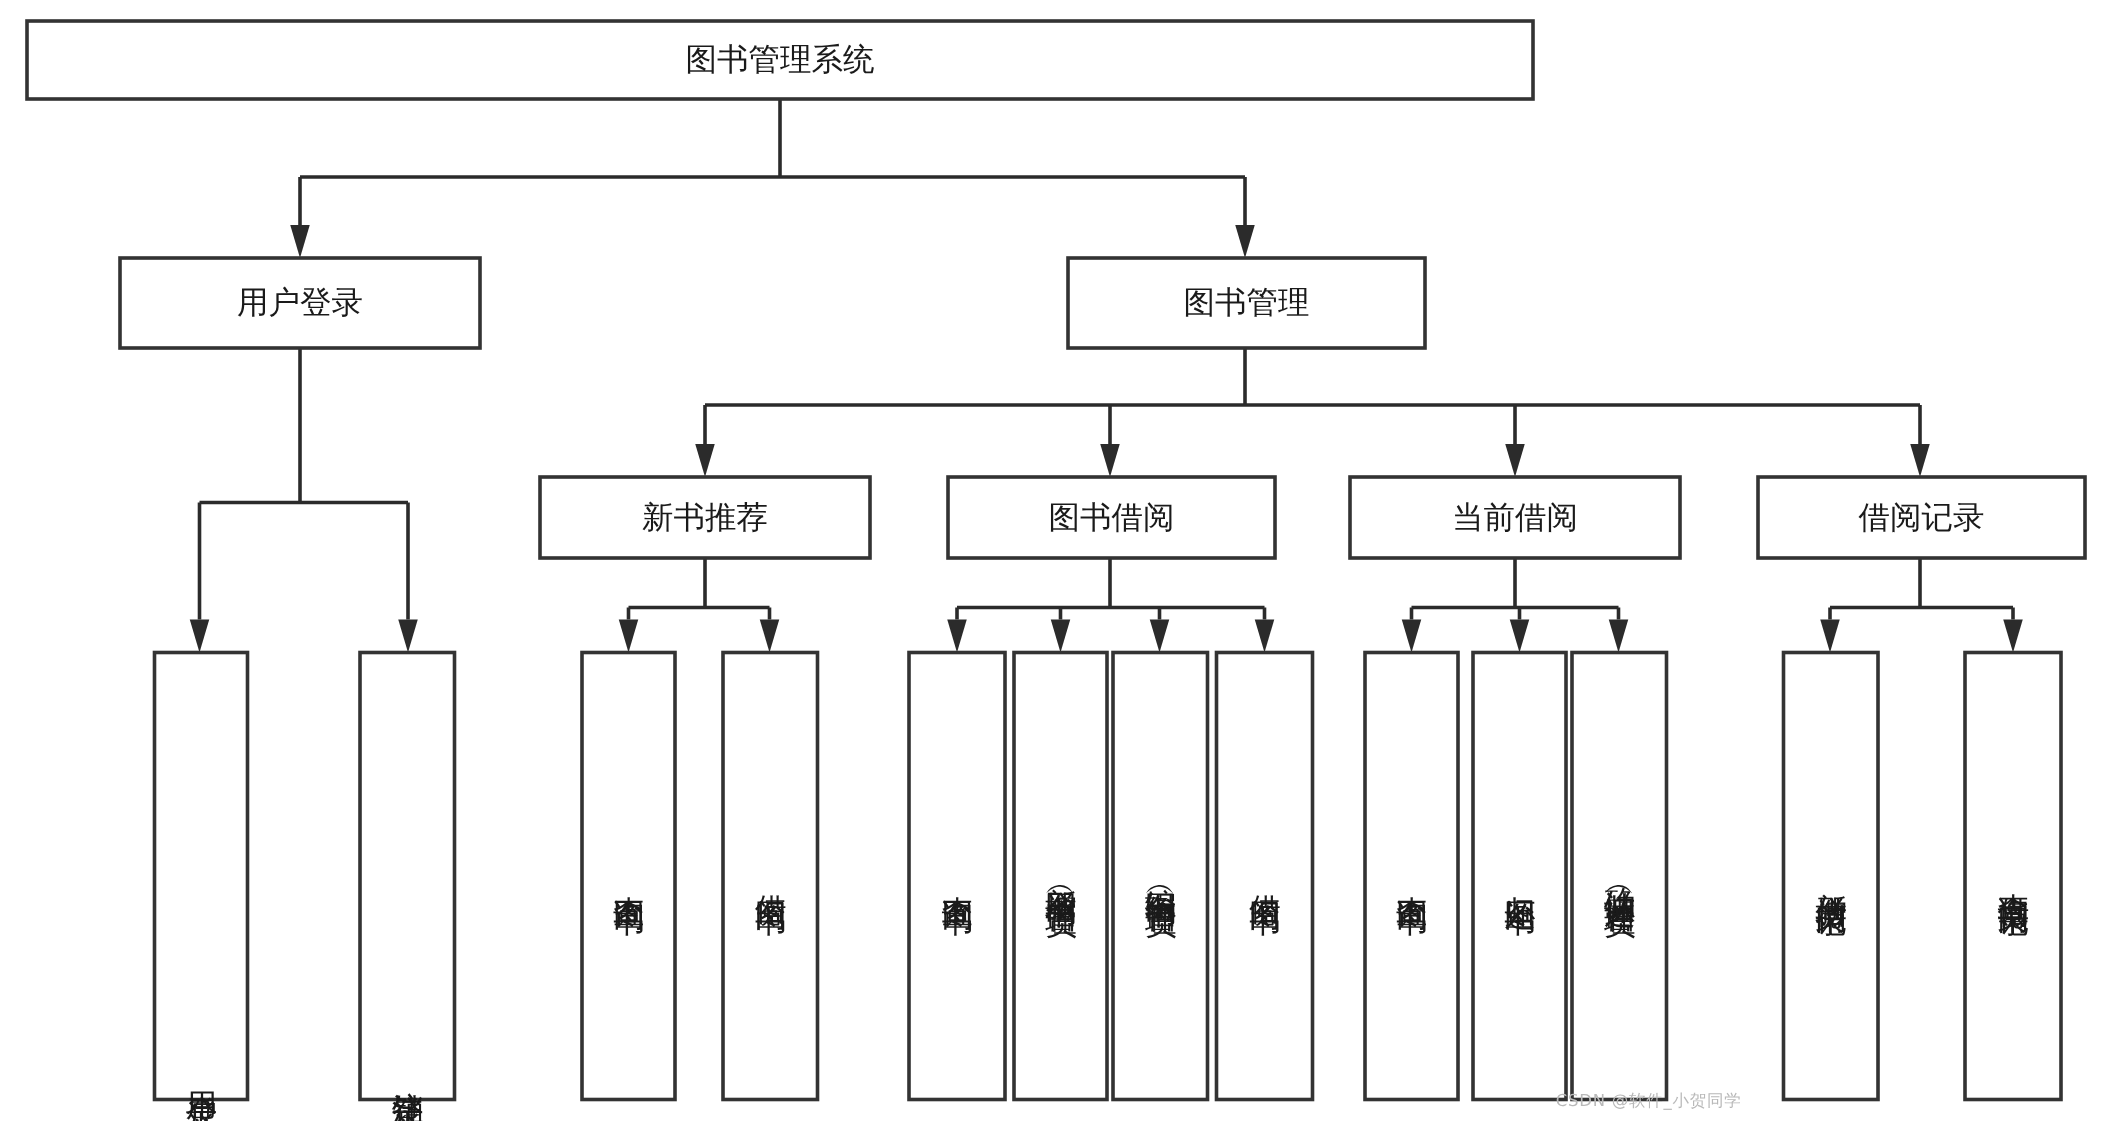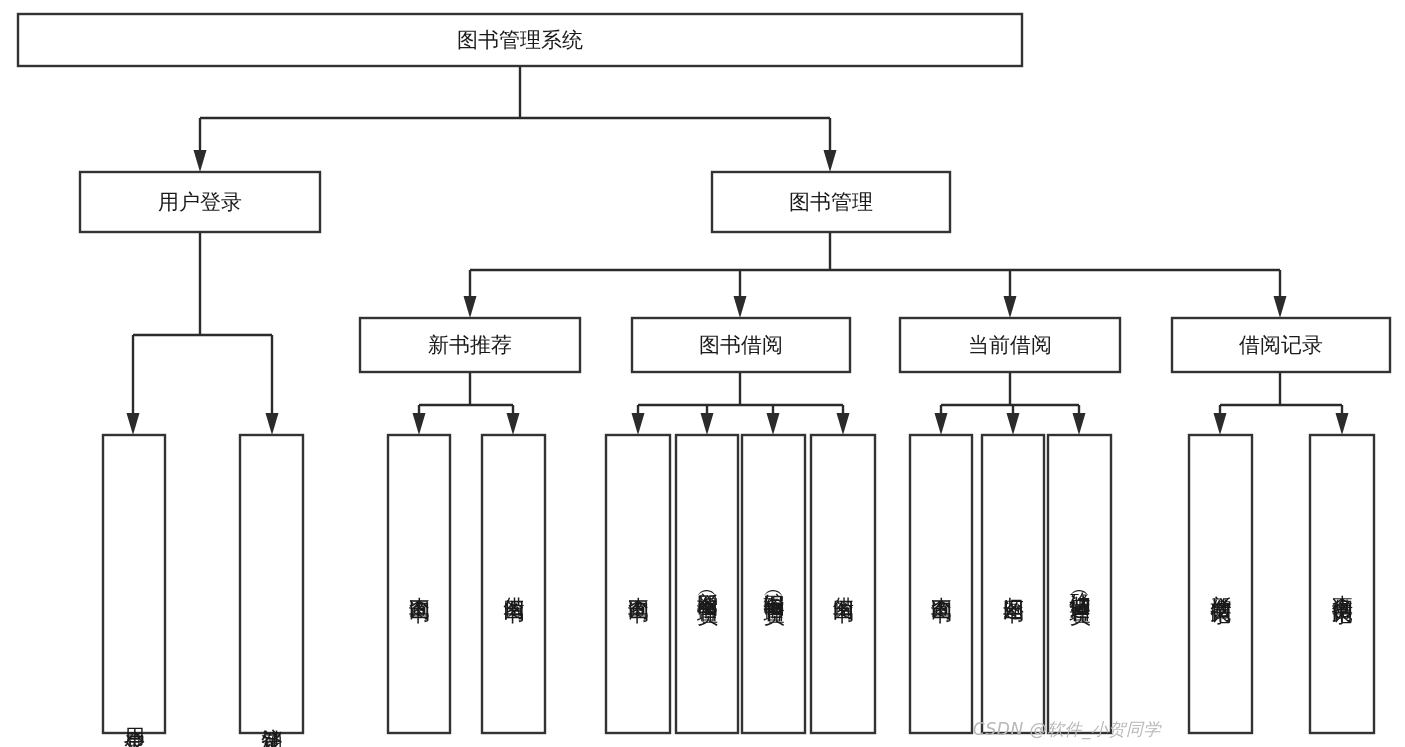--- a/index.html
+++ b/index.html
@@ -68,25 +68,24 @@
     line-height: 1.18;
     letter-spacing: 2px;
     color: #1a1a1a;
     white-space: nowrap;
   }
   .watermark {
     position: absolute;
     right: 8px;
     bottom: 6px;
     font-family: "DejaVu Sans", "Liberation Sans", sans-serif;
-    font-size: 17px;
+    font-size: 11px;
     color: #b9b9b9;
     letter-spacing: 0.5px;
     user-select: none;
-    font-style: italic;
   }
 </style>
 </head>
 <body>
 
 <div id="diagram-root">
   <svg class="diagram-canvas" viewBox="0 0 1405 747">
     <g id="connectors-layer">
         <line x1="520" y1="66" x2="520" y2="118" class="connector"></line>
         <line x1="200" y1="118" x2="830" y2="118" class="connector"></line>

